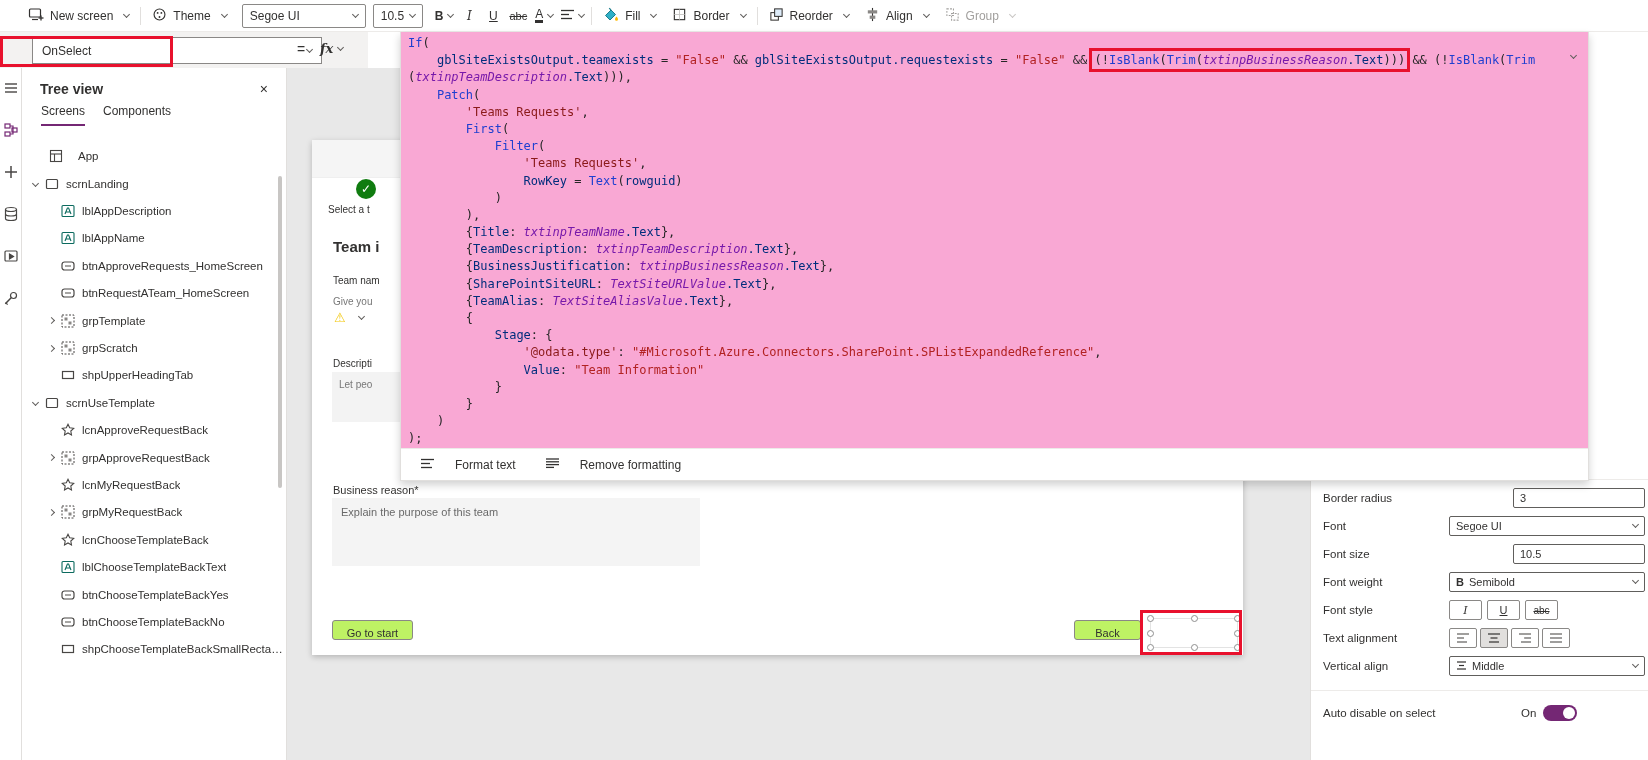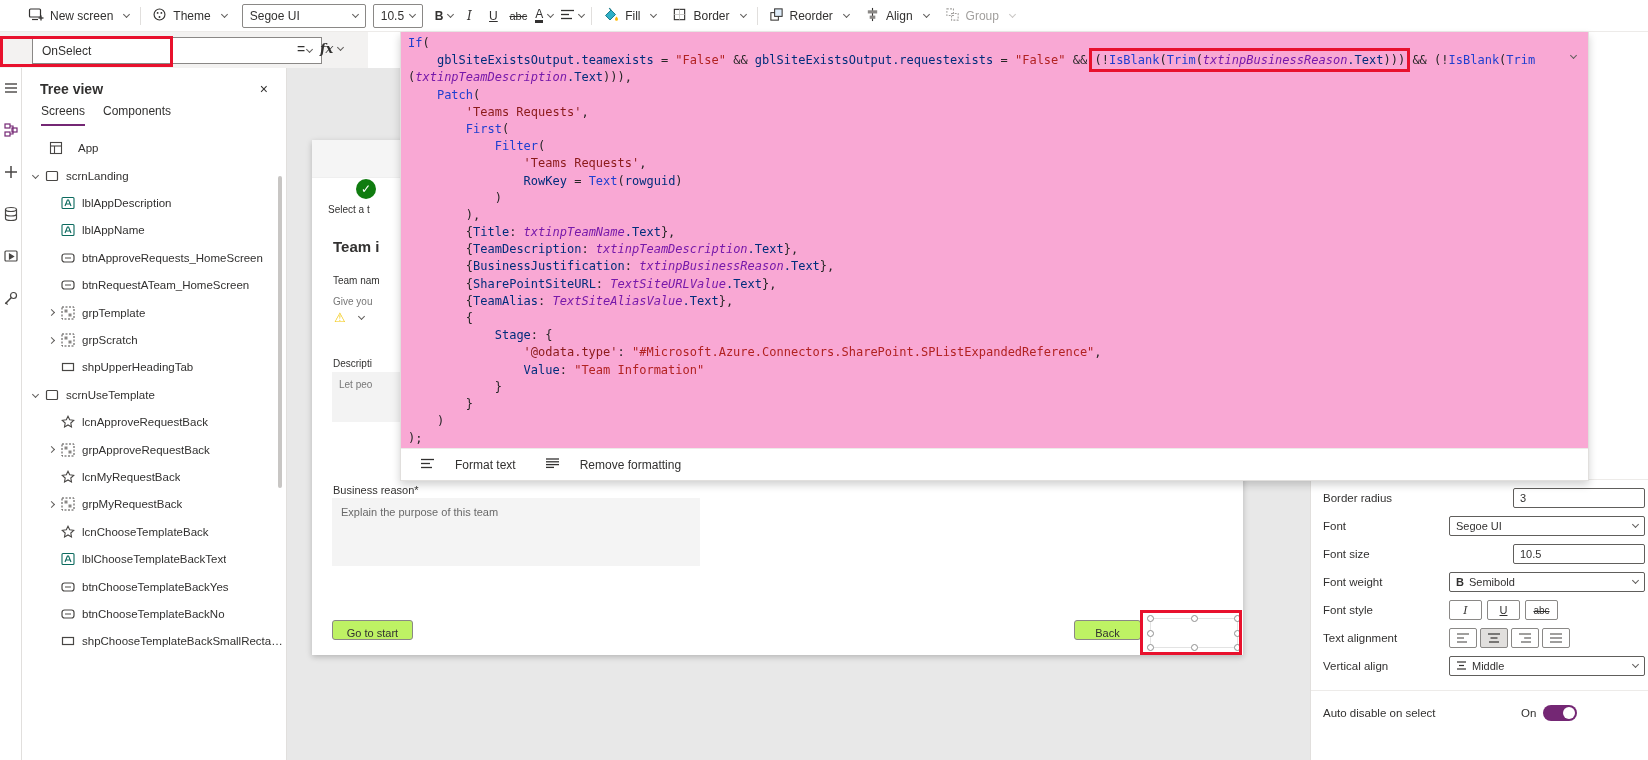--- a/index.html
+++ b/index.html
@@ -70,21 +70,21 @@
   .tree { position:absolute; left:22px; top:68px; width:265px; height:692px; background:#fff;
           border-right:1px solid #e1dfdd; z-index:20; }
   .tree-header { display:flex; justify-content:space-between; align-items:center; padding:13px 18px 4px 18px; }
   .tree-title { font-size:14px; font-weight:600; }
   .tree-close { font-size:14px; color:#323130; cursor:pointer; }
   .tree-tabs { display:flex; gap:18px; padding:3px 0 0 19px; font-size:12px; }
   .tree-tab { padding-bottom:6px; cursor:pointer; }
   .tree-tab.active { border-bottom:2px solid #742774; }
   .tree-search { margin:9px 16px 6px 18px; height:24px; border:1px solid #605e5c; border-radius:2px;
                  display:flex; align-items:center; padding:0 8px; gap:7px; font-size:11.5px; color:#8a8886; cursor:text; }
-  .tree-app { display:flex; align-items:center; gap:8px; height:28px; padding-left:24px; font-size:11.5px; margin-top:8px; cursor:pointer; }
+  .tree-app { display:flex; align-items:center; gap:8px; height:28px; padding-left:24px; font-size:11.5px; margin-top:16px; cursor:pointer; }
   .tree-row { display:flex; align-items:center; height:27.4px; font-size:11.5px; cursor:pointer;
               white-space:nowrap; overflow:hidden; }
   .tree-row.lvl1 { padding-left:6px; }
   .tree-row.lvl2 { padding-left:22px; }
   .tree-chev-slot { width:14px; display:flex; justify-content:center; flex:none; }
   .tchev { width:5px; height:5px; border-right:1.3px solid #605e5c; border-bottom:1.3px solid #605e5c; display:inline-block; }
   .tchev-down { transform:rotate(45deg); }
   .tchev-right { transform:rotate(-45deg); }
   .tree-ic { width:16px; height:16px; margin:0 6px 0 2px; flex:none; }
   .tree-ic svg { width:16px; height:16px; }

